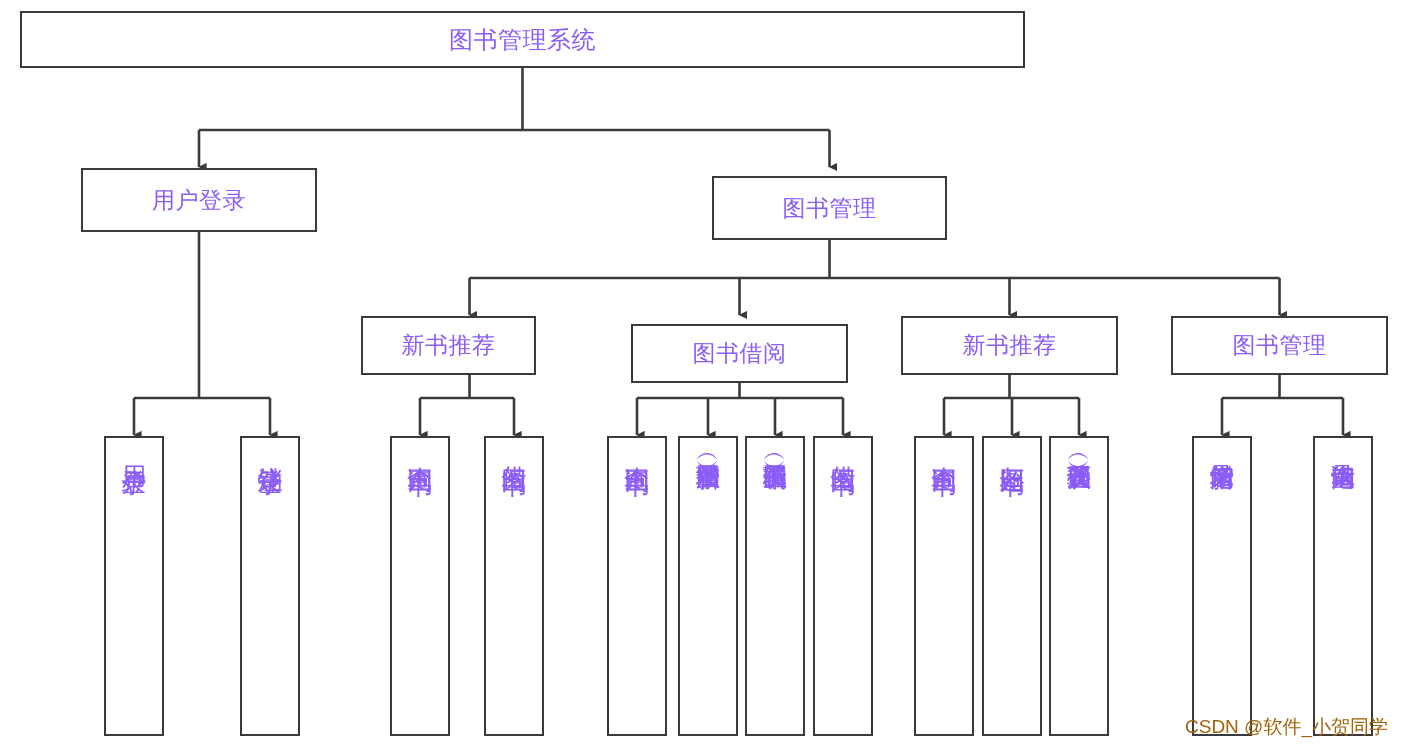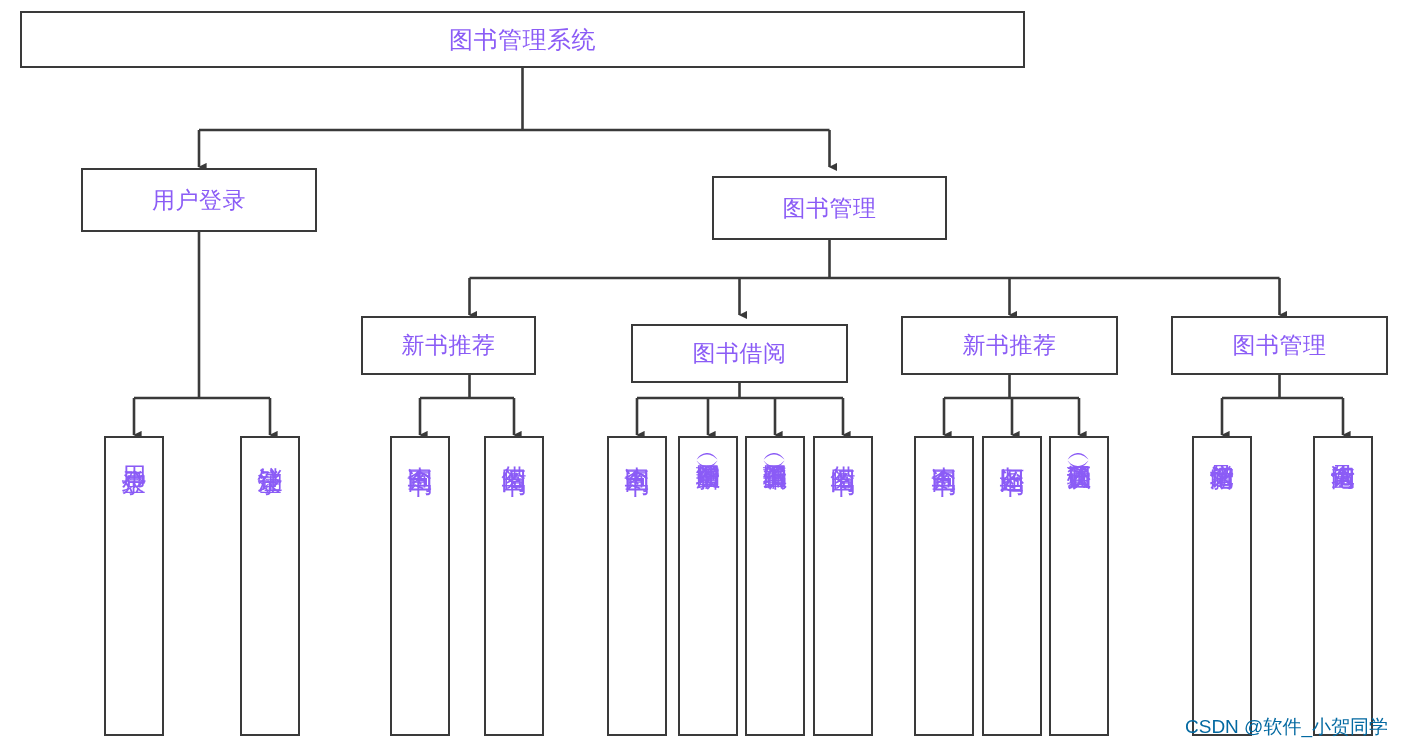--- a/index.html
+++ b/index.html
@@ -68,21 +68,21 @@
   }
   .node.v.tall-text .label {
     font-size: 24px;
     letter-spacing: 0px;
   }
   .watermark {
     position: absolute;
     left: 1185px;
     top: 714px;
     font-size: 19px;
-    color: #0369a1;
+    color: #a16207;
     white-space: nowrap;
     z-index: 3;
     font-family: "Liberation Sans", "DejaVu Sans", sans-serif;
   }
 </style>
 </head>
 <body>
 
 <div id="canvas">
 

